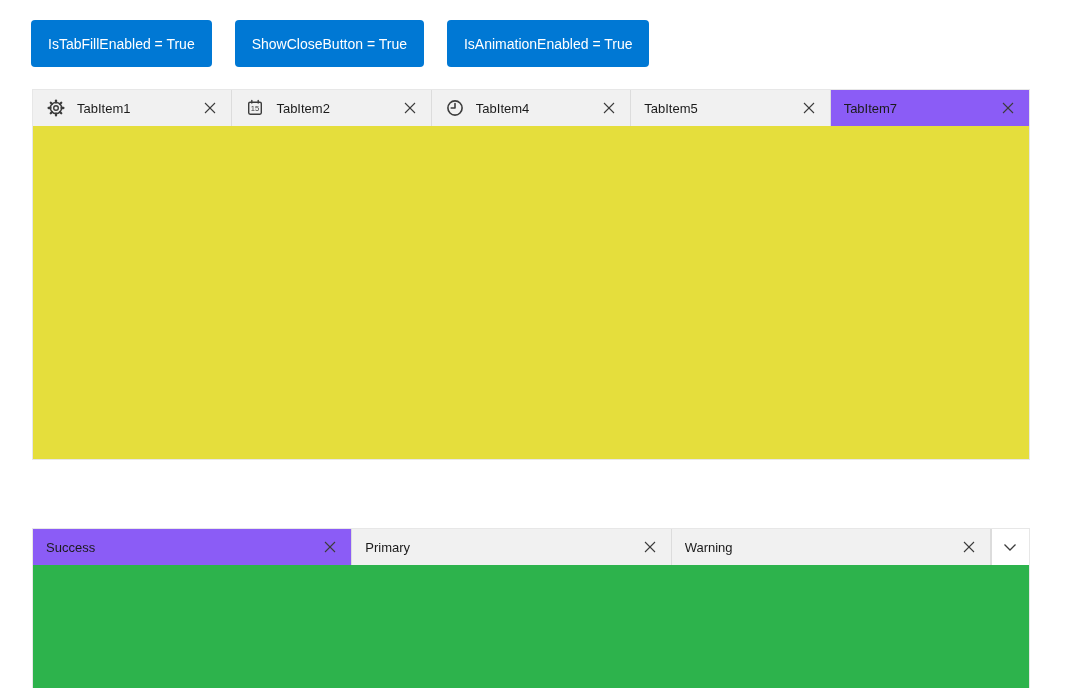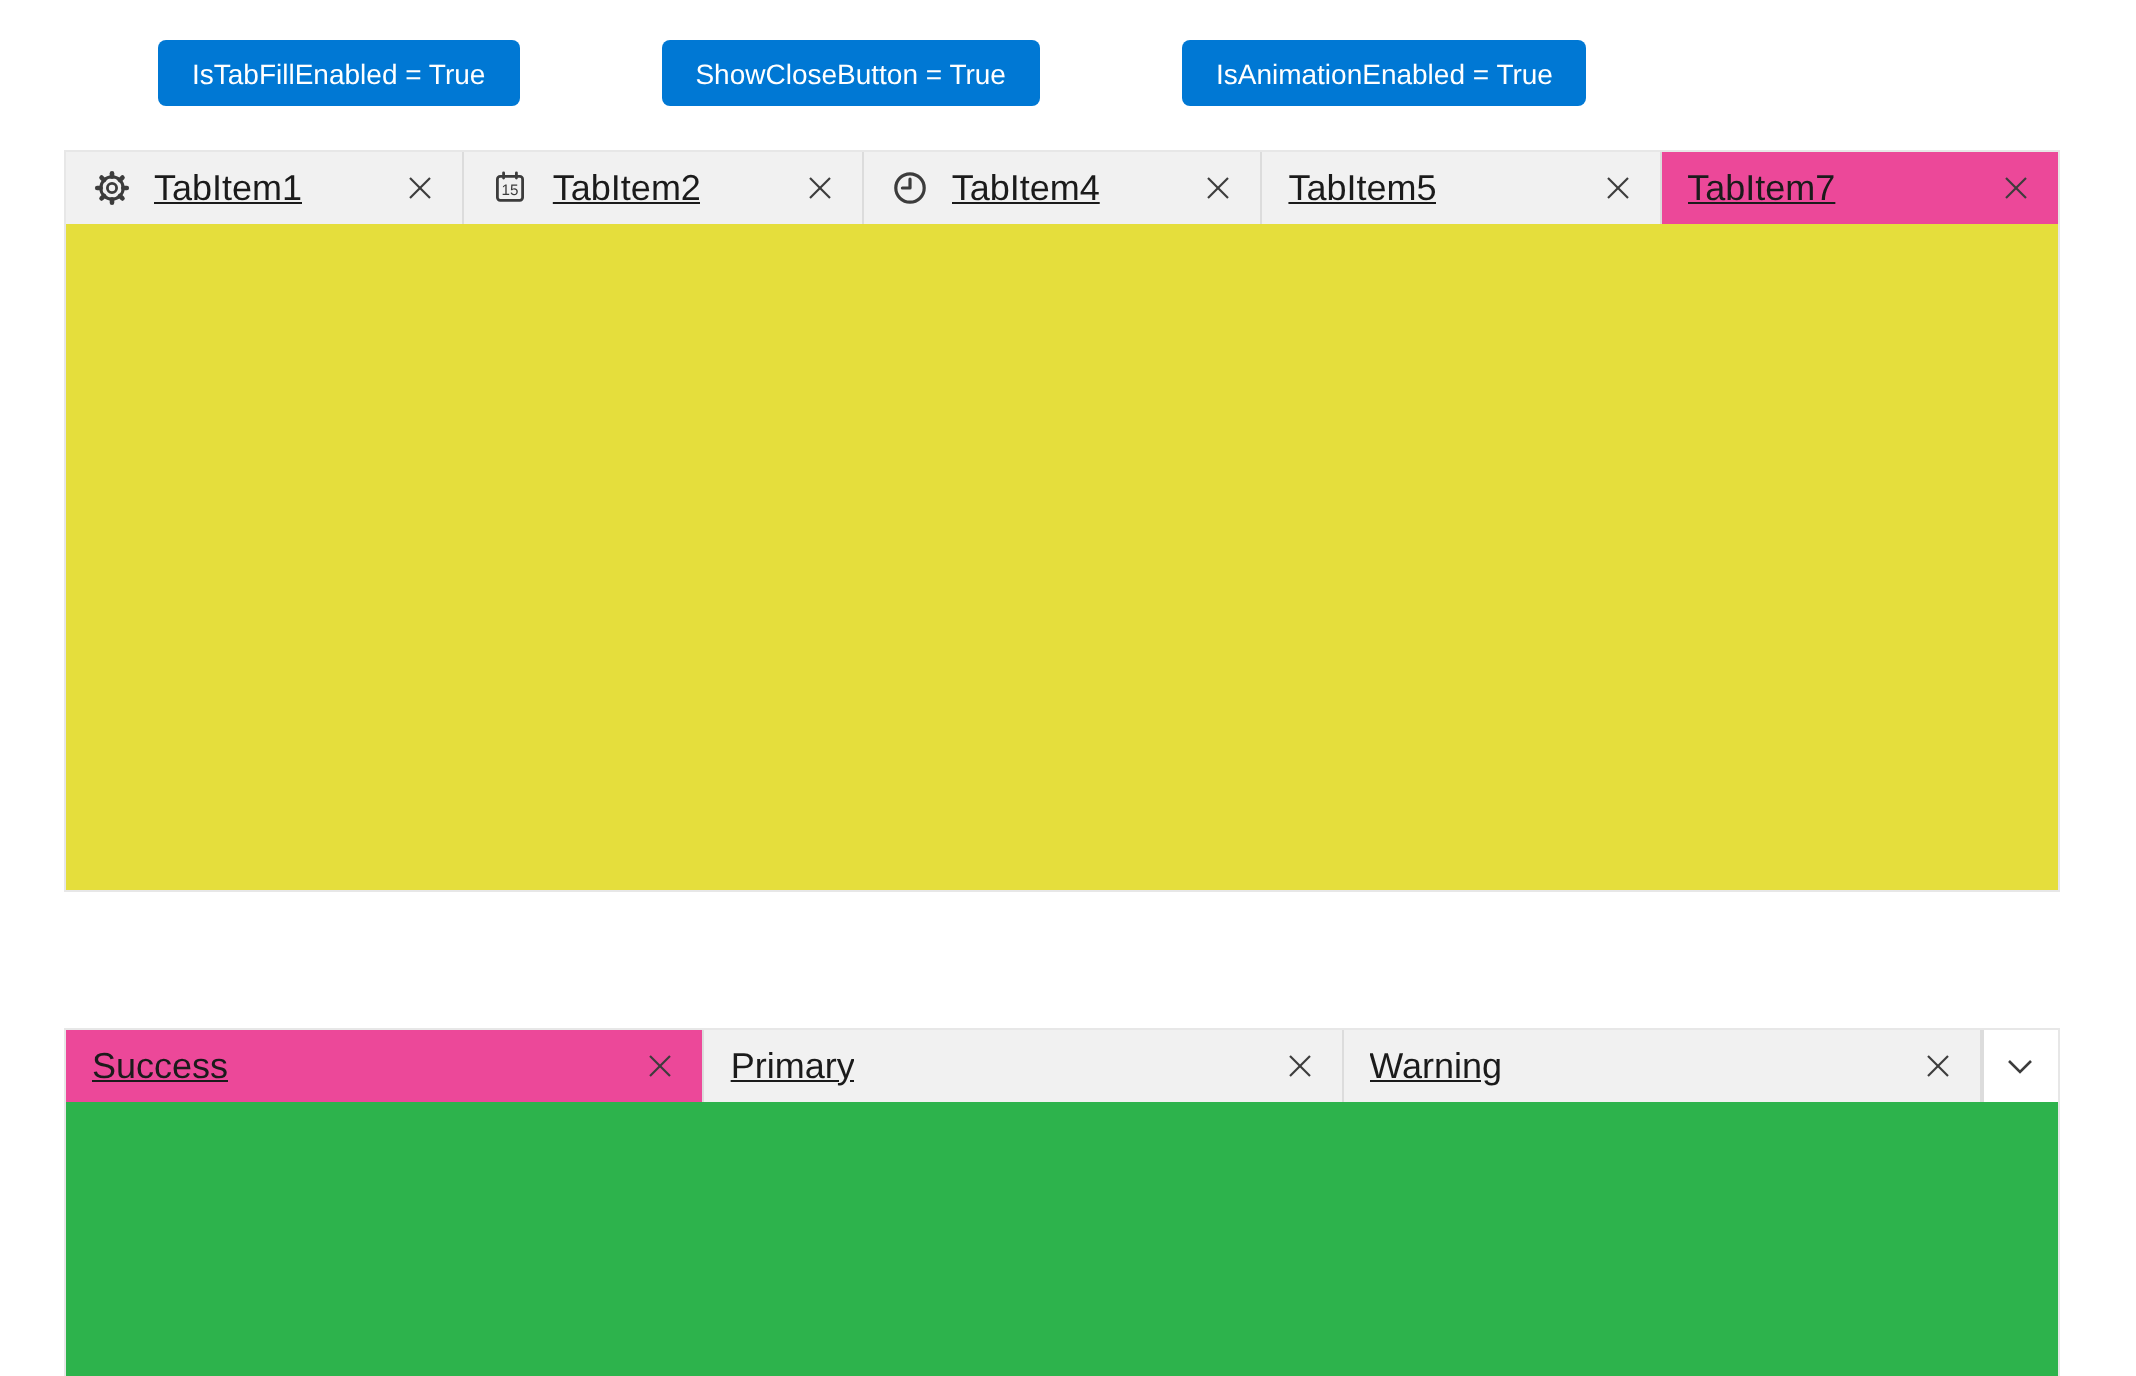--- a/index.html
+++ b/index.html
@@ -13,27 +13,26 @@
   .toolbar {
     display: flex;
     gap: 23px;
     margin: 20px 0 0 31px;
   }
   .accent-btn {
     background: #0078d4;
     color: #ffffff;
     border: none;
     border-radius: 4px;
-    height: 33px;
+    height: 47px;
     padding: 0 17px;
     font-size: 14px;
     font-family: inherit;
     cursor: pointer;
     white-space: nowrap;
-    margin-left: 48px;
   }
   
   .tabview {
     width: 998px;
     margin-left: 32px;
     border: 1px solid #e7e7e7;
   }
   .tabview-top { margin-top: 22px; }
   .tabview-bottom { margin-top: 68px; }
   .tabstrip {
@@ -46,36 +45,35 @@
     min-width: 0;
     display: flex;
     align-items: center;
     padding: 0 13px;
     background: #f1f1f1;
     border-right: 1px solid #dcdcdc;
     cursor: pointer;
     overflow: hidden;
   }
   .tab:last-of-type { border-right: none; }
-  .tab.selected { background: #ec4899; }
+  .tab.selected { background: #8b5cf6; }
   .tab-icon {
     display: inline-flex;
     align-items: flex-start;
     justify-content: center;
     width: 20px;
     height: 20px;
     margin-right: 11px;
     flex: 0 0 auto;
   }
   .tab-label {
-    font-size: 18px;
+    font-size: 13px;
     color: #1b1b1b;
     white-space: nowrap;
     overflow: hidden;
-    text-decoration: underline;
   }
   .tab-close {
     margin-left: auto;
     display: inline-flex;
     align-items: center;
     justify-content: center;
     width: 16px;
     height: 16px;
     flex: 0 0 auto;
     cursor: pointer;

